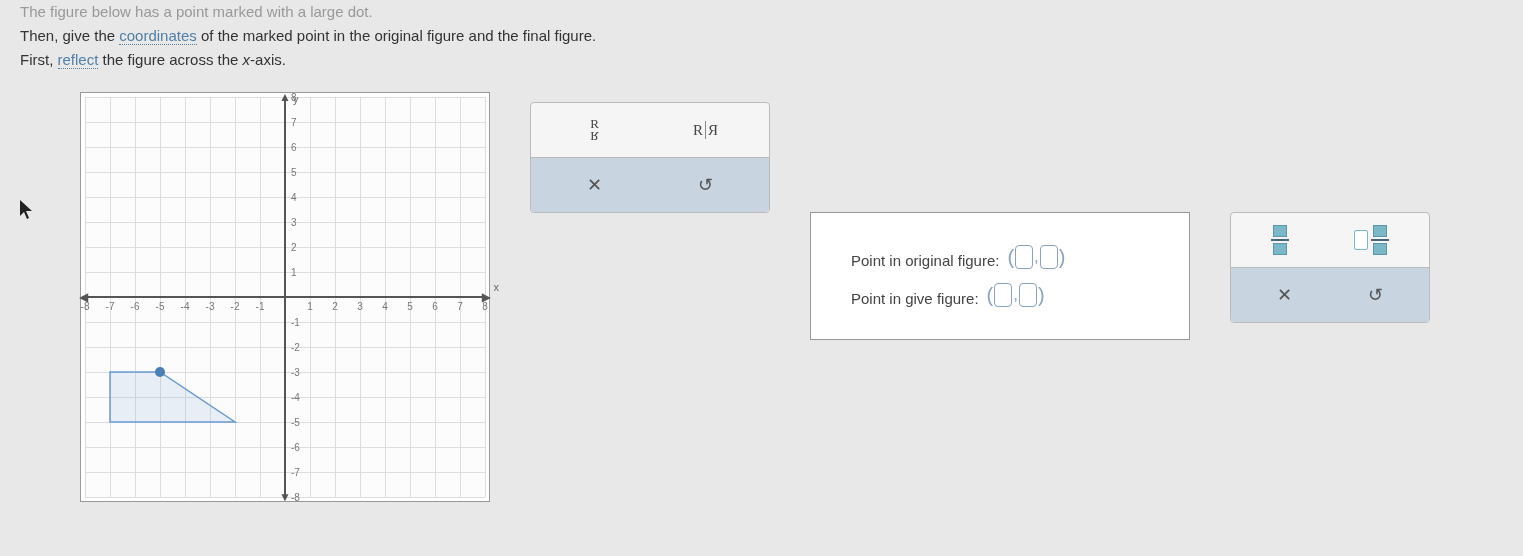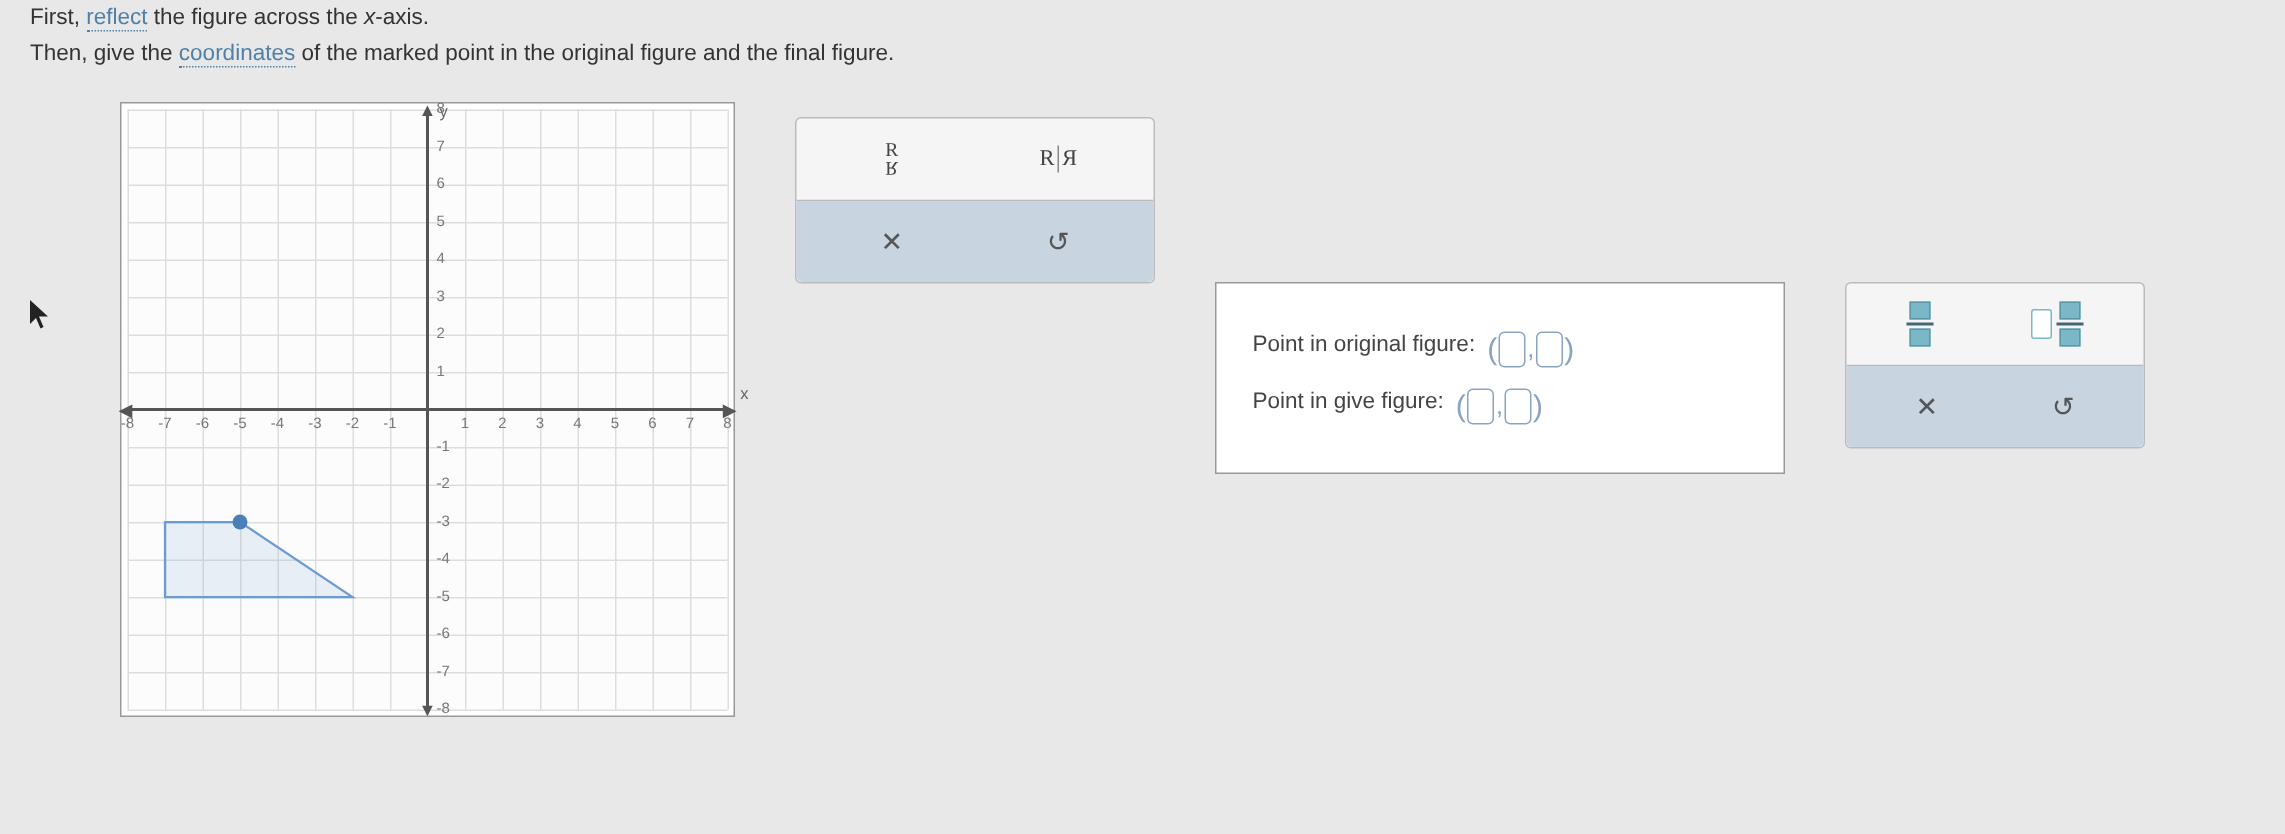--- a/index.html
+++ b/index.html
@@ -112,23 +112,23 @@
     
     .answer-panel {
       border: 1px solid #999;
       background: #fff;
       padding: 18px 22px;
       margin-top: 120px;
       width: 380px;
     }
     .answer-line {
       display: flex;
-      align-items: flex-start;
+      align-items: flex-end;
       gap: 8px;
-      margin: 14px 2px;
+      margin: 14px 18px;
       font-size: 15px;
       color: #444;
     }
     .coord-pair {
       display: inline-flex;
       align-items: center;
       color: #8aa3c0;
       font-size: 17px;
     }
     .coord-input {
@@ -180,25 +180,26 @@
 </head>
 <body>
 
 <div class="cursor-icon">
   <svg width="16" height="20" viewBox="0 0 16 20">
       <path d="M0 0 L0 16 L4 12 L7 19 L9 18 L6 11 L12 11 Z" fill="#222"></path>
     </svg>
 </div>
 
 <div class="instructions">
+  <div class="cut-text">The figure below has a point marked with a large dot.</div>
+  <div>
+    <span>Then, give the </span><span class="link-word">coordinates</span><span> of the marked point in the original figure and the final figure.</span>
+  </div>
   <div>
     <span>First, </span><span class="link-word">reflect</span><span> the figure across the </span><span class="italic">x</span><span>-axis.</span>
-  </div>
-  <div>
-    <span>Then, give the </span><span class="link-word">coordinates</span><span> of the marked point in the original figure and the final figure.</span>
   </div>
 </div>
 
 <div class="content-row">
 
   <div class="graph-container">
     <div class="graph" id="graph">
         <div class="grid-line h" style="top: 0px;"></div>
         <div class="grid-line v" style="left: 400px;"></div>
         <div class="grid-line h" style="top: 25px;"></div>

